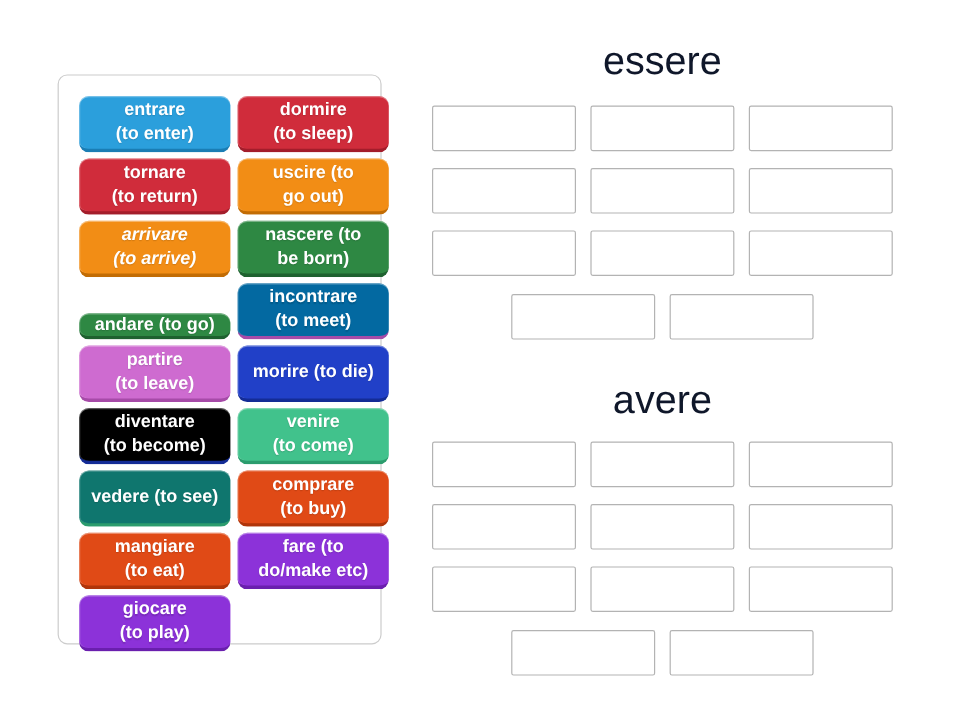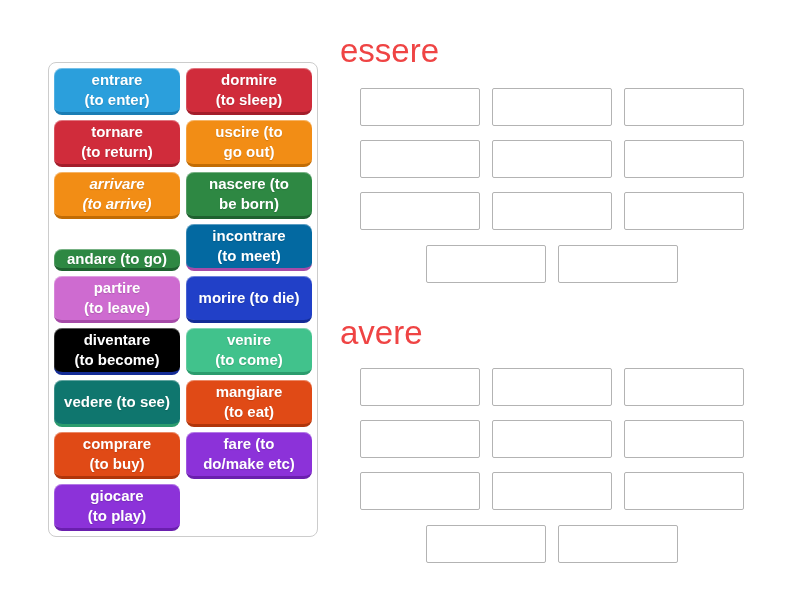--- a/index.html
+++ b/index.html
@@ -4,41 +4,41 @@
 <style>
   * { margin: 0; padding: 0; box-sizing: border-box; }
   html, body { width: 800px; height: 600px; background: #ffffff; overflow: hidden; }
   body { font-family: "Liberation Sans", sans-serif; }
   .screen { position: relative; width: 800px; height: 600px; background: #ffffff; }
 
   
   .tile-panel {
     position: absolute; left: 48px; top: 62px; width: 270px; height: 475px;
     background: #ffffff; border: 1px solid #cccccc; border-radius: 8px;
-    padding: 5px; display: grid;
+    padding: 17px; display: grid;
     grid-template-columns: 126px 126px; grid-auto-rows: 47px;
     column-gap: 6px; row-gap: 5px;
   }
   .tile {
     border-radius: 8px;
     border-bottom: 3px solid rgba(0,0,0,.35);
     box-shadow: inset 0 1px 0 rgba(255,255,255,.35), inset 1px 0 0 rgba(255,255,255,.18);
     display: flex; align-items: center; justify-content: center;
     cursor: grab;
   }
   .tile span {
     color: #ffffff; font-size: 15px; font-weight: 700; line-height: 20px;
     text-align: center; white-space: pre-line;
     text-shadow: 0 1px 1px rgba(0,0,0,.15);
   }
 
   
   .group-title {
-    position: absolute; left: 340px; width: 424px; text-align: left;
-    font-size: 33px; line-height: 36px; font-weight: 400; color: #ef4444;
+    position: absolute; left: 340px; width: 424px; text-align: center;
+    font-size: 33px; line-height: 36px; font-weight: 400; color: #0f172a;
   }
   .group-title.g0 { top: 33px; }
   .group-title.g1 { top: 315px; }
 
   .slot-grid {
     position: absolute; left: 360px; width: 384px;
     display: grid; grid-template-columns: 120px 120px 120px;
     column-gap: 12px; row-gap: 14px;
   }
   .slot-grid.g0 { top: 88px; }
@@ -105,26 +105,26 @@
 (to become)</span>
       </div>
     <div class="tile" style="background: rgb(65, 194, 140); border-bottom-color: rgb(43, 156, 109);">
         <span>venire
 (to come)</span>
       </div>
     <div class="tile" style="background: #0f766e; border-bottom-color: rgb(43, 156, 109); align-items: center;">
         <span>vedere (to see)</span>
       </div>
     <div class="tile" style="background: rgb(224, 74, 22); border-bottom-color: rgb(176, 53, 10);">
+        <span>comprare
+(to buy)</span>
+      </div>
+    <div class="tile" style="background: rgb(224, 74, 22); border-bottom-color: rgb(176, 53, 10);">
         <span>mangiare
 (to eat)</span>
-      </div>
-    <div class="tile" style="background: rgb(224, 74, 22); border-bottom-color: rgb(176, 53, 10);">
-        <span>comprare
-(to buy)</span>
       </div>
     <div class="tile" style="background: rgb(140, 50, 217); border-bottom-color: rgb(106, 31, 174); justify-content: center;">
         <span>fare (to
 do/make etc)</span>
       </div>
     <div class="tile" style="background: rgb(140, 50, 217); border-bottom-color: rgb(106, 31, 174);">
         <span>giocare
 (to play)</span>
       </div>
   </div>

